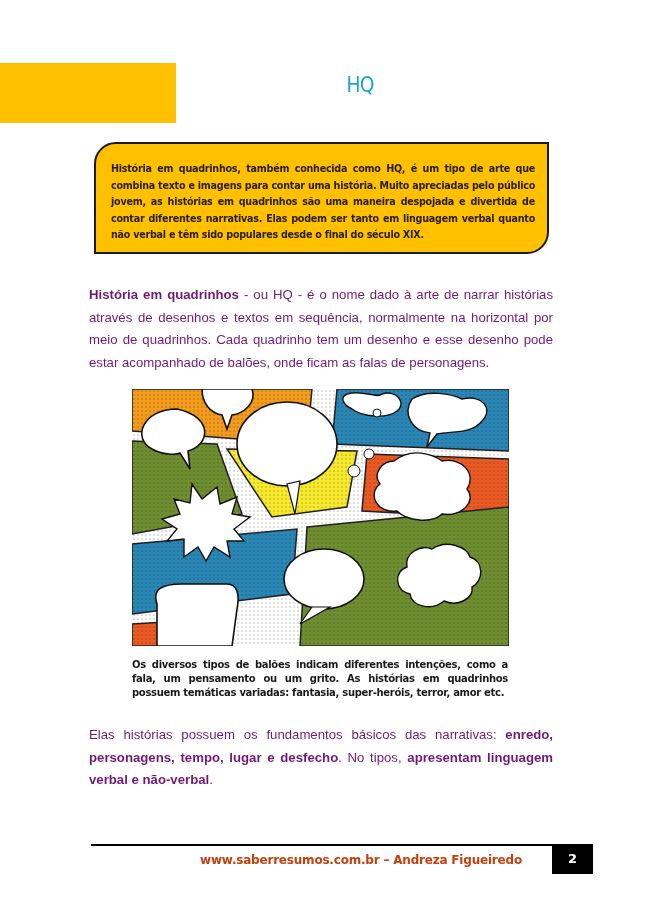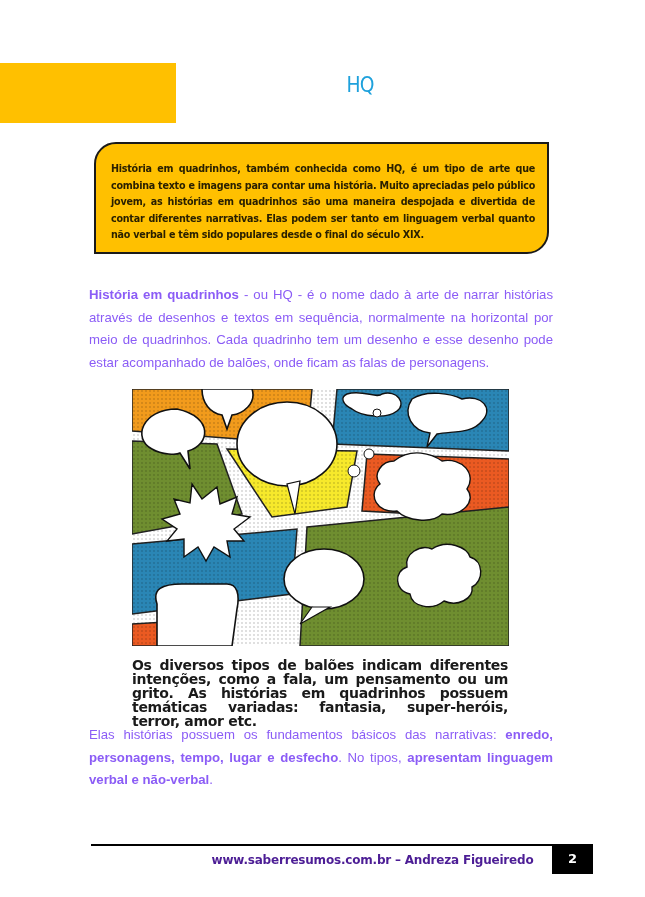--- a/index.html
+++ b/index.html
@@ -1,28 +1,28 @@
 <!DOCTYPE html>
 <html><head>
   <meta charset="utf-8">
   <style>
     html, body { margin: 0; padding: 0; background: #ffffff; }
     body { width: 645px; height: 897px; position: relative; overflow: hidden; font-family: "Liberation Sans", sans-serif; color: #111; }
     .title-bar { position: absolute; left: 0; top: 63px; width: 176px; height: 60px; background: #FFC000; }
     .page-title { position: absolute; left: 330px; top: 72px; width: 60px; text-align: center; font-family: "DejaVu Sans", sans-serif; font-size: 22px; font-weight: normal; color: #1EA1DC; letter-spacing: -1px; transform: scaleX(0.85); }
     .intro-box { position: absolute; left: 94px; top: 142px; width: 455px; height: 112px; box-sizing: border-box; background: #FFC000; border: 2px solid #1a1a1a; border-radius: 22px 0 22px 0; padding: 17px 12px 0 15px; }
     .intro-text { font-family: "DejaVu Sans", sans-serif; font-size: 9.6px; line-height: 16.5px; font-weight: bold; color: #2a2000; text-align: justify; letter-spacing: -0.25px; }
-    .para { position: absolute; left: 89px; width: 464px; font-size: 13.2px; line-height: 22.5px; text-align: justify; color: #8b5cf6; }
+    .para { position: absolute; left: 89px; width: 464px; font-size: 13.2px; line-height: 22.5px; text-align: justify; color: #701a75; }
     .para b { font-weight: bold; }
     .p1 { top: 284px; }
     .p2 { top: 724px; }
     .comic { position: absolute; left: 132px; top: 389px; width: 377px; height: 257px; overflow: hidden; background: #fff; }
-    .caption { position: absolute; left: 132px; top: 658px; width: 376px; font-family: "DejaVu Sans", sans-serif; font-size: 14px; line-height: 14px; font-weight: bold; color: #1a1a1a; text-align: justify; letter-spacing: -0.3px; }
+    .caption { position: absolute; left: 132px; top: 658px; width: 376px; font-family: "DejaVu Sans", sans-serif; font-size: 10px; line-height: 14px; font-weight: bold; color: #1a1a1a; text-align: justify; letter-spacing: -0.3px; }
     .footer-line { position: absolute; left: 91px; top: 844px; width: 502px; height: 2px; background: #000; }
-    .footer-text { position: absolute; left: 200px; top: 853px; width: 345px; text-align: center; font-family: "DejaVu Sans", sans-serif; font-size: 12px; font-weight: bold; color: #4c1d95; letter-spacing: -0.2px; }
+    .footer-text { position: absolute; left: 200px; top: 853px; width: 345px; text-align: left; font-family: "DejaVu Sans", sans-serif; font-size: 12px; font-weight: bold; color: #c2410c; letter-spacing: -0.2px; }
     .page-num { position: absolute; left: 552px; top: 845px; width: 41px; height: 29px; background: #000; color: #fff; font-family: "DejaVu Sans", sans-serif; font-weight: bold; font-size: 13px; text-align: center; line-height: 27px; }
   </style>
 </head>
 <body>
 
 <div class="title-bar"></div>
 <div class="page-title">HQ</div>
 
 <div class="intro-box">
   <div class="intro-text">História em quadrinhos, também conhecida como HQ, é um tipo de arte que combina texto e imagens para contar uma história. Muito apreciadas pelo público jovem, as histórias em quadrinhos são uma maneira despojada e divertida de contar diferentes narrativas. Elas podem ser tanto em linguagem verbal quanto não verbal e têm sido populares desde o final do século XIX.</div>

